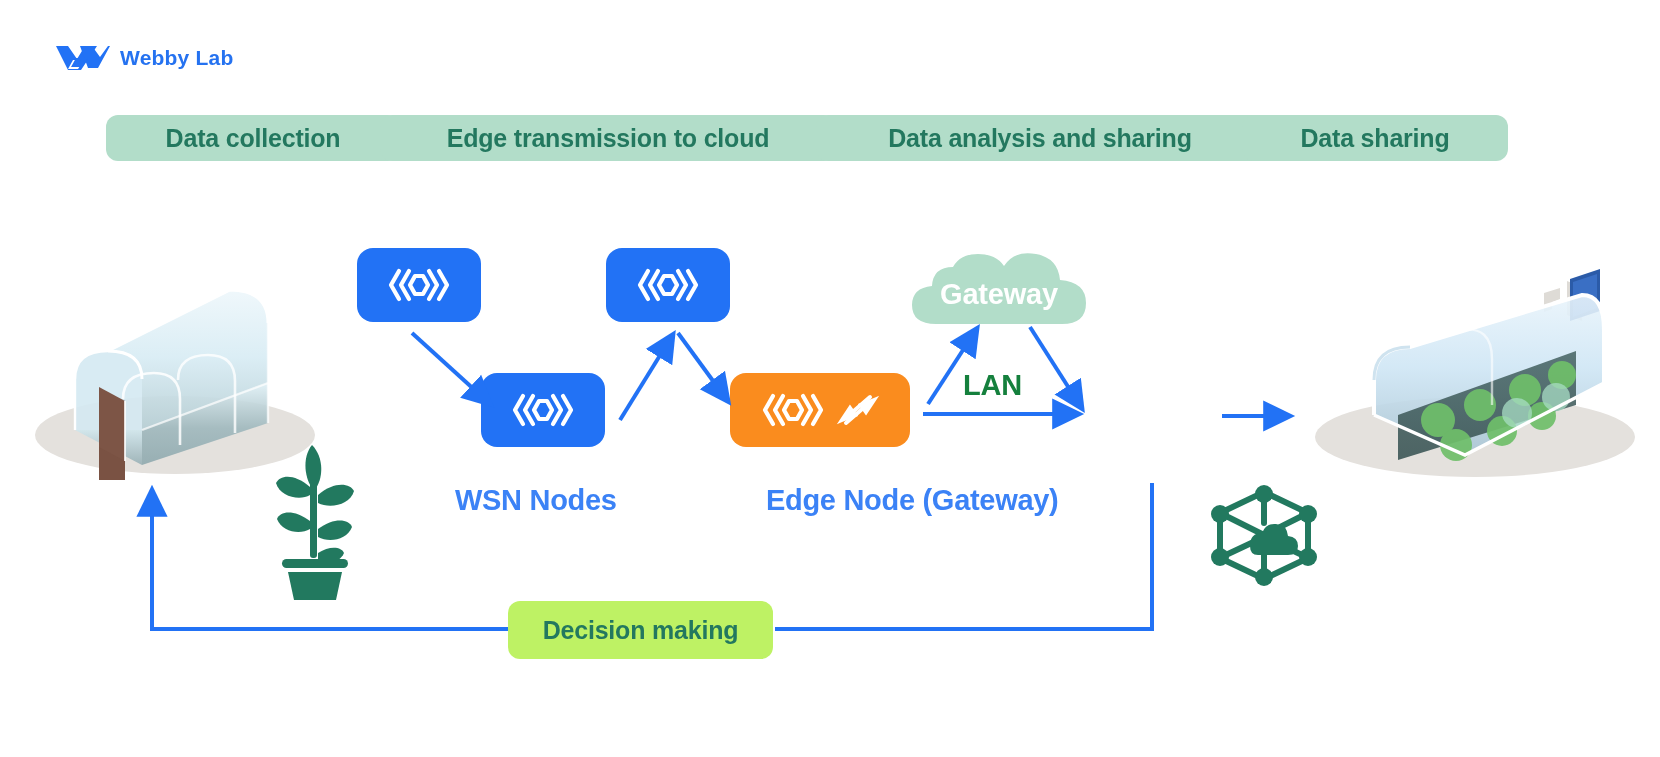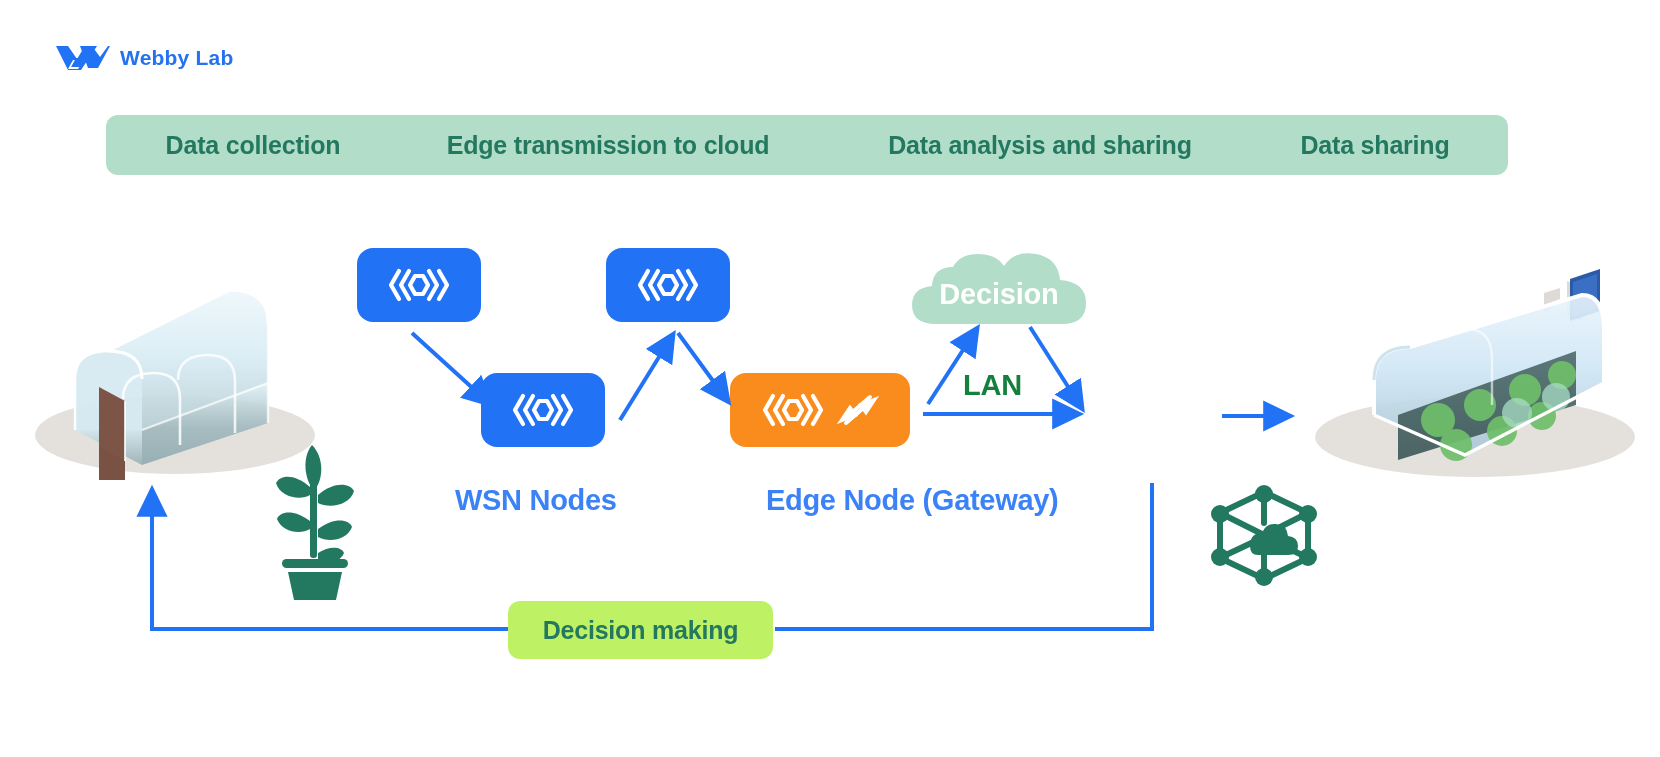--- a/index.html
+++ b/index.html
@@ -13,21 +13,21 @@
   
   .logo{position:absolute;left:54px;top:42px;display:flex;align-items:center;gap:10px;}
   .logo-mark{width:56px;height:32px;}
   .logo-text{font-size:21px;font-weight:600;color:#2572f0;letter-spacing:.2px;white-space:nowrap;}
 
   
   .pill{
     position:absolute;background:#b2ddc9;border-radius:12px;
     display:flex;align-items:center;justify-content:center;
     color:#23785f;font-weight:700;font-size:25px;letter-spacing:-.2px;
-    height:46px;white-space:nowrap;padding:7px 22px;
+    height:46px;white-space:nowrap;padding:0 22px;
   }
   #pill-0{left:106px;top:115px;width:250px;}
   #pill-1{left:380px;top:115px;width:412px;}
   #pill-2{left:816px;top:115px;width:404px;}
   #pill-3{left:1242px;top:115px;width:222px;}
 
   
   .node{
     position:absolute;border-radius:16px;display:flex;align-items:center;
     justify-content:center;gap:10px;
@@ -229,21 +229,21 @@
     </span>
   </div>
 
   <div class="caption" id="cap-wsn">WSN Nodes</div>
   <div class="caption" id="cap-edge">Edge Node (Gateway)</div>
 
   <div class="cloud">
     <svg viewBox="0 0 182 78" width="182" height="78">
       <path d="M28 76 Q4 76 4 57 Q4 40 24 38 Q25 19 45 19 Q52 6 70 6 Q88 6 96 18 Q106 2 128 6 Q150 10 152 32 Q178 34 178 55 Q178 76 154 76 Z" fill="#b2ddc9"></path>
     </svg>
-    <div class="cloud-label">Decision</div>
+    <div class="cloud-label">Gateway</div>
   </div>
 
   <div class="lan-label">LAN</div>
 
   <div class="art" id="greenhouse-right">
     <svg viewBox="0 0 380 230" width="380" height="230">
       <defs>
         <linearGradient id="gh2Glass" x1="0" y1="0" x2="0" y2="1">
           <stop offset="0%" stop-color="#e9f4fb"></stop>
           <stop offset="45%" stop-color="#cfe6f5"></stop>

